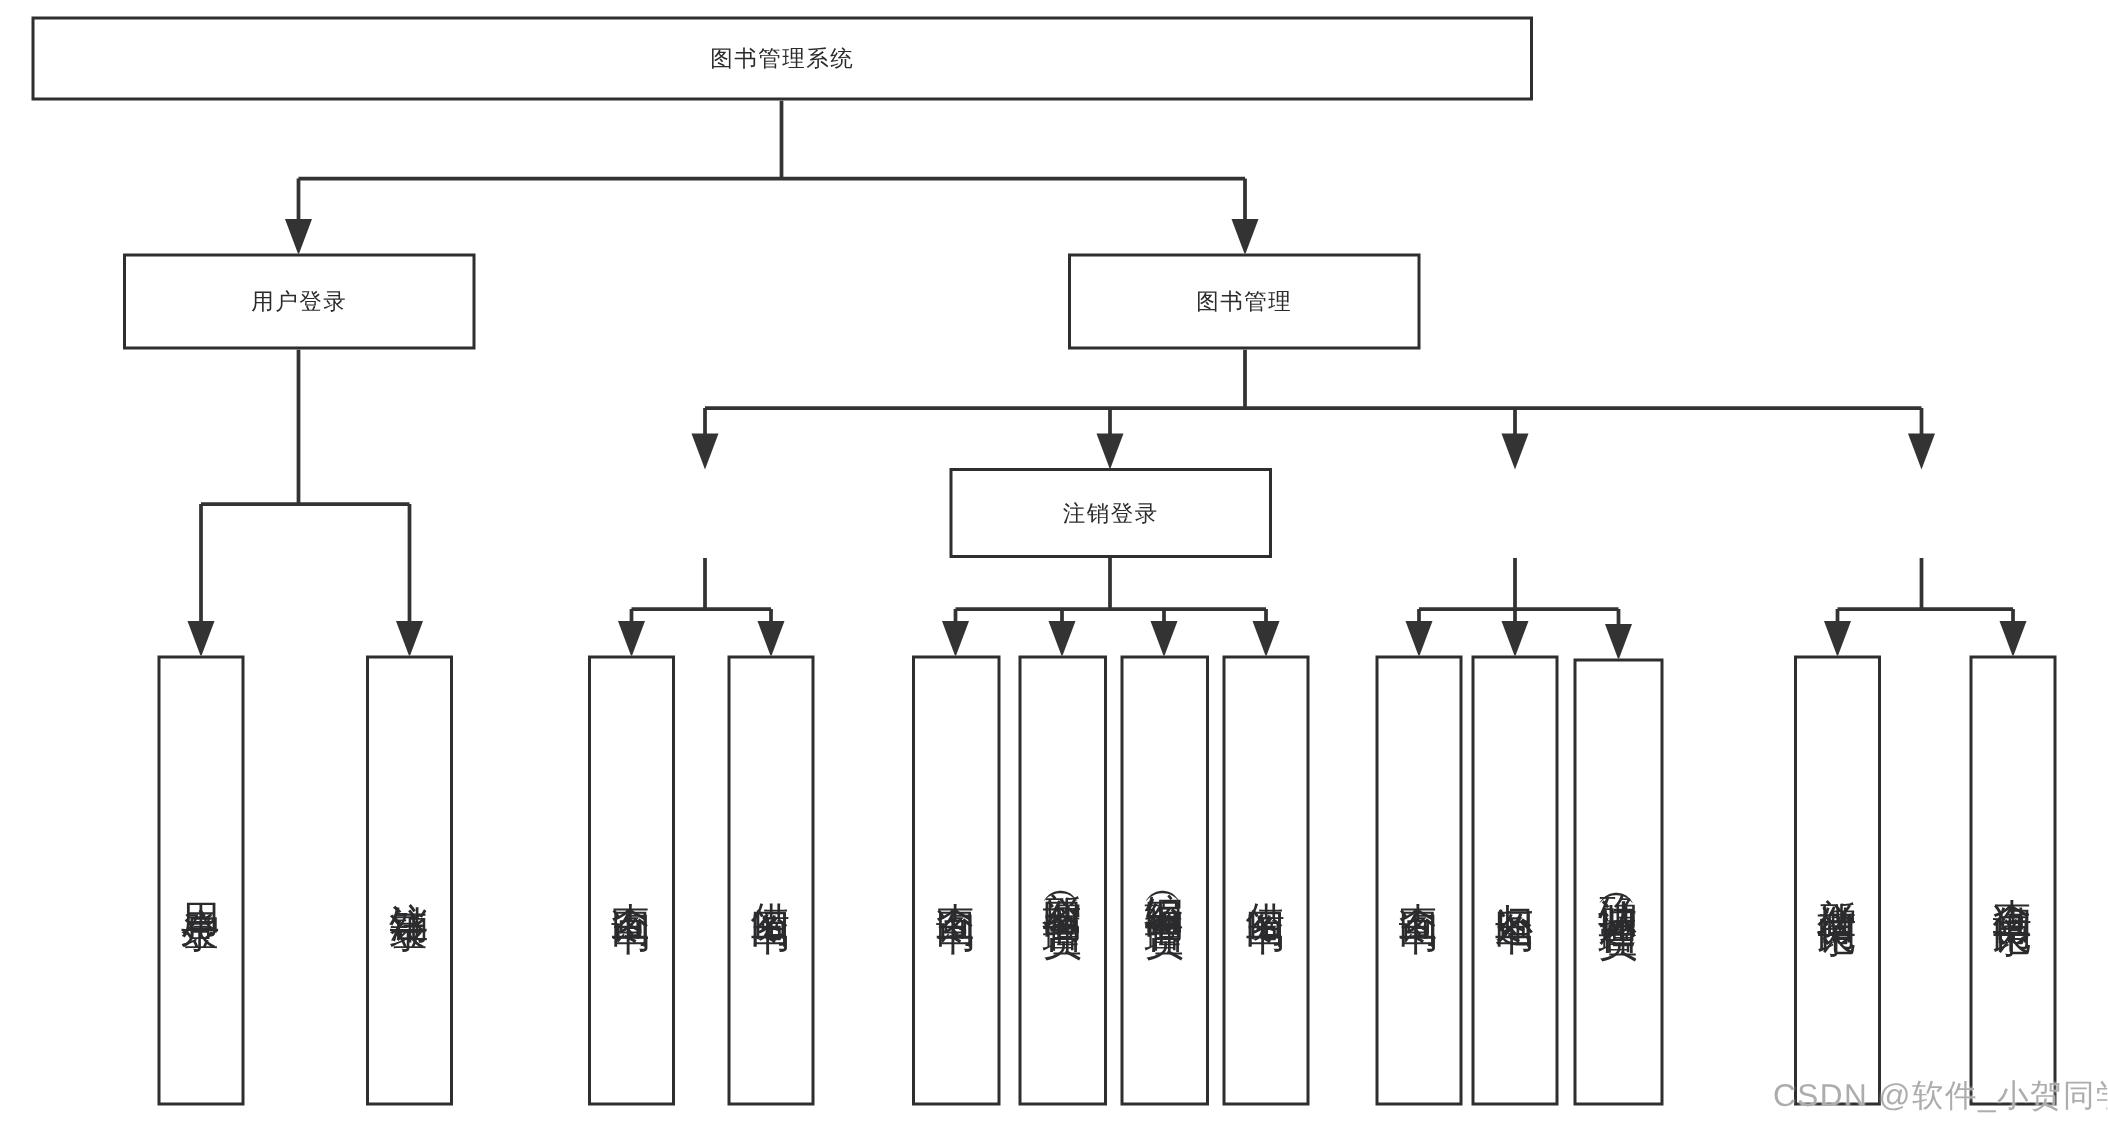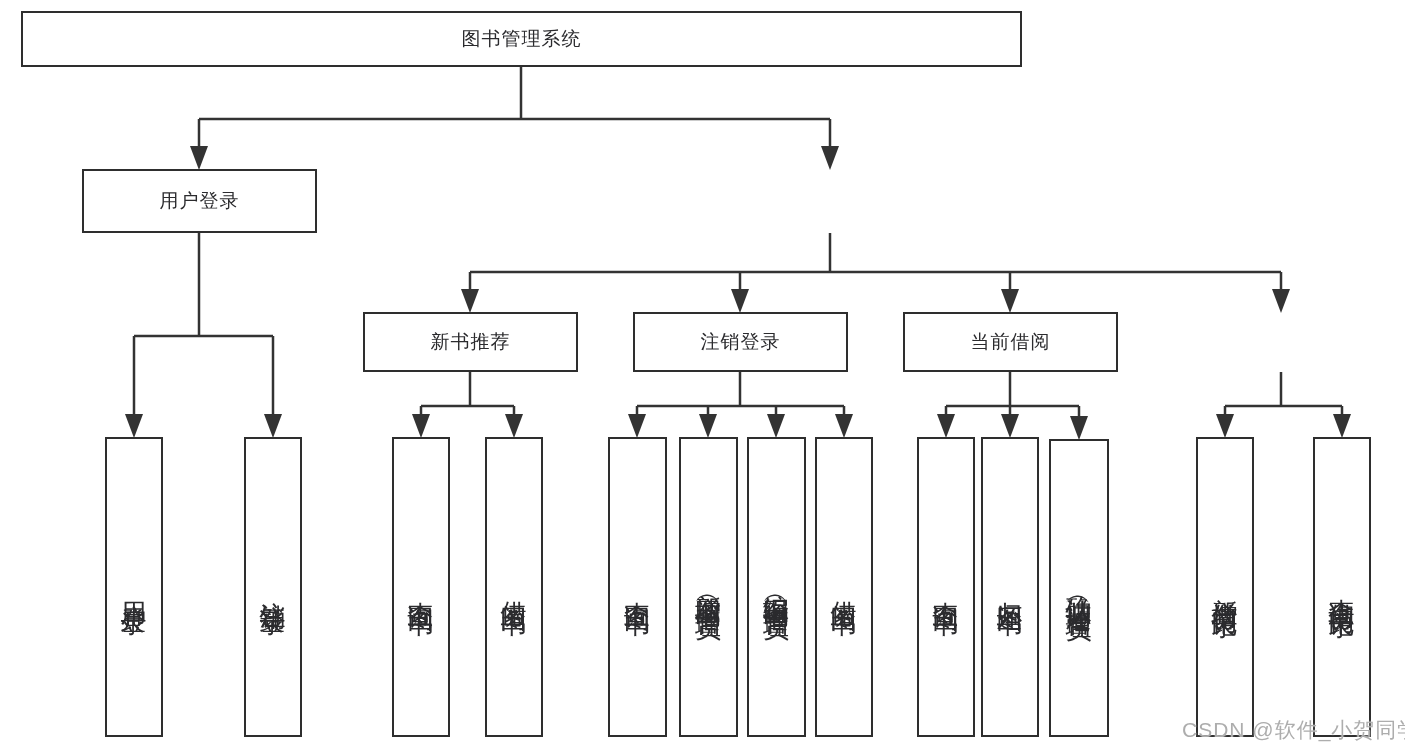--- a/index.html
+++ b/index.html
@@ -21,21 +21,21 @@
     box-sizing: border-box;
     border: 2px solid #2e2e2e;
     background: #ffffff;
     color: #2b2b2e;
     display: flex;
     align-items: center;
     justify-content: center;
     text-align: center;
   }
   .box.h {
-    font-size: 19px;
+    font-size: 15px;
     letter-spacing: 1px;
     white-space: nowrap;
     text-align: center;
   }
   .box.v {
     writing-mode: vertical-rl;
     text-orientation: mixed;
     font-size: 26px;
     letter-spacing: 3px;
     line-height: 1;
@@ -108,24 +108,23 @@
       <path d="M 937 414 L 955 414 L 946 438 Z" fill="#333333"></path>
       <path d="M 1001 414 L 1019 414 L 1010 438 Z" fill="#333333"></path>
       <path d="M 1070 416 L 1088 416 L 1079 440 Z" fill="#333333"></path>
       <path d="M 1216 414 L 1234 414 L 1225 438 Z" fill="#333333"></path>
       <path d="M 1333 414 L 1351 414 L 1342 438 Z" fill="#333333"></path>
     </svg>
 
   <div class="box h" style="left:21px; top:11px; width:1001px; height:56px;">图书管理系统</div>
 
   <div class="box h" style="left:82px; top:169px; width:235px; height:64px;">用户登录</div>
+  <div class="box h" style="left:712px; top:169px; width:235px; height:64px;">图书管理</div>
 
-  <div class="box h" style="left:363px; top:312px; width:215px; height:60px;">新书推荐</div>
   <div class="box h" style="left:633px; top:312px; width:215px; height:60px;">注销登录</div>
-  <div class="box h" style="left:903px; top:312px; width:215px; height:60px;">当前借阅</div>
 
   <div class="box v" style="left:105px; top:437px; width:58px; height:300px;">用户登录</div>
   <div class="box v" style="left:244px; top:437px; width:58px; height:300px;">注销登录</div>
 
   <div class="box v" style="left:392px; top:437px; width:58px; height:300px;">查询图书</div>
   <div class="box v" style="left:485px; top:437px; width:58px; height:300px;">借阅图书</div>
 
   <div class="box v" style="left:608px; top:437px; width:59px; height:300px;">查询图书</div>
   <div class="box v" style="left:679px; top:437px; width:59px; height:300px;">新增图书（管理员）</div>
   <div class="box v" style="left:747px; top:437px; width:59px; height:300px;">编辑图书（管理员）</div>

